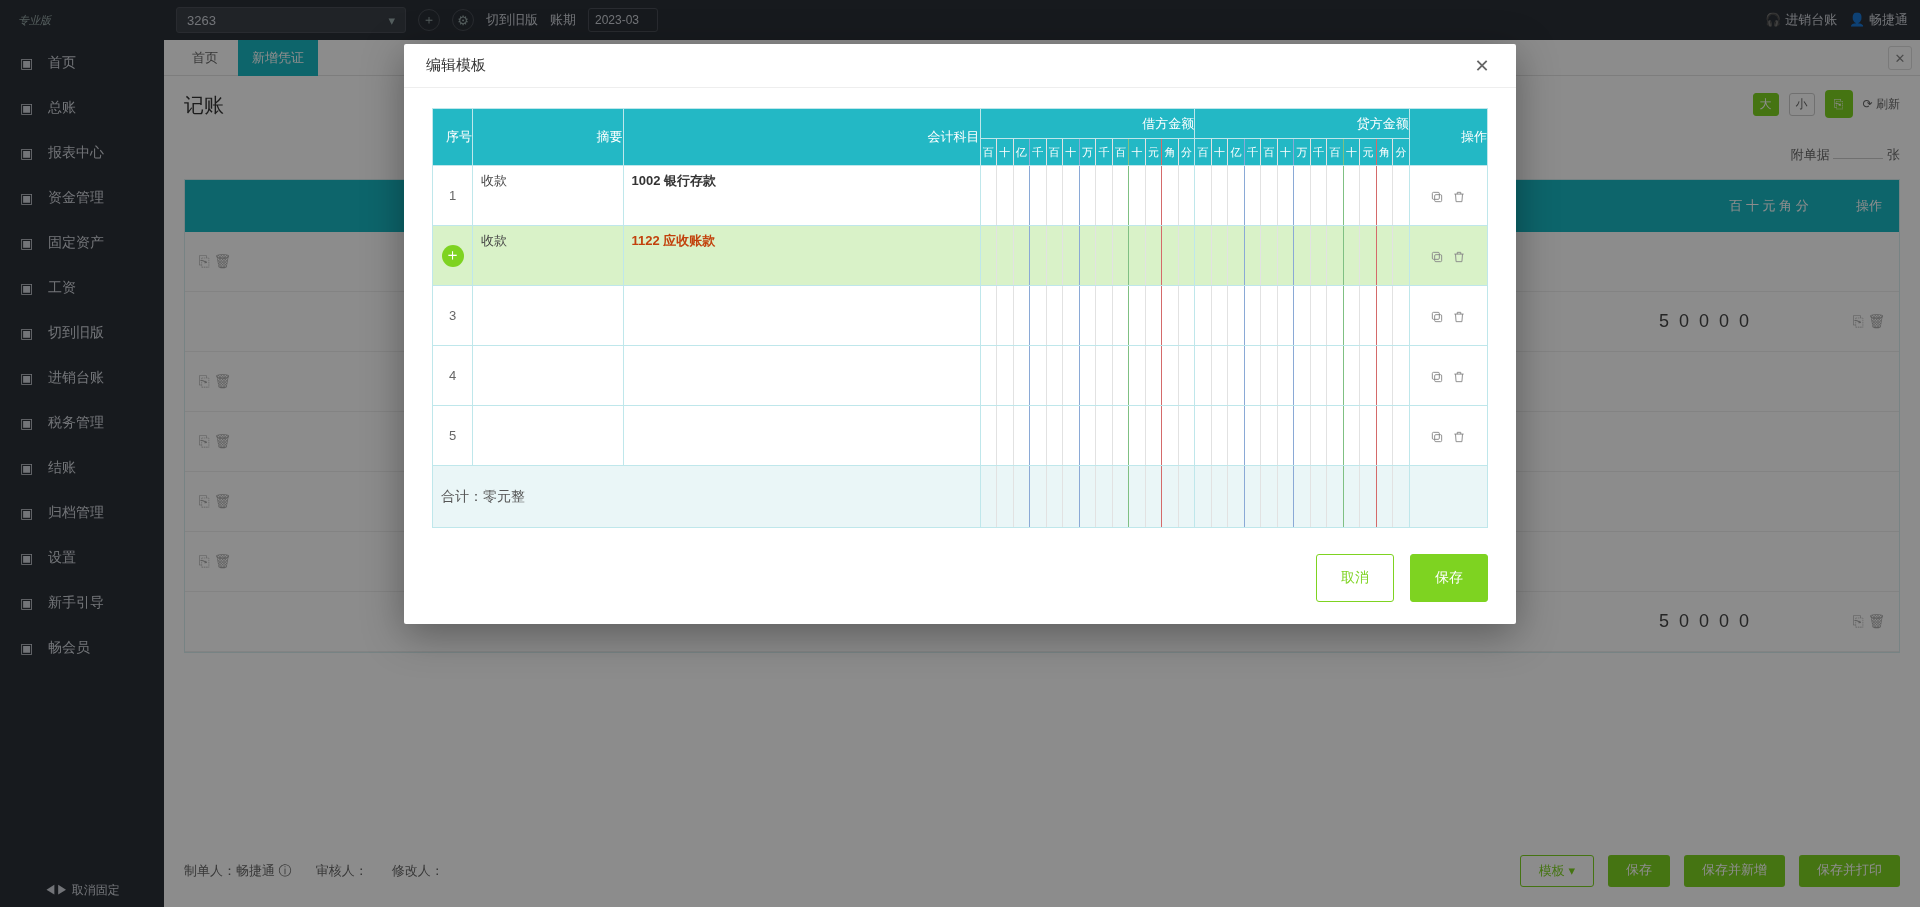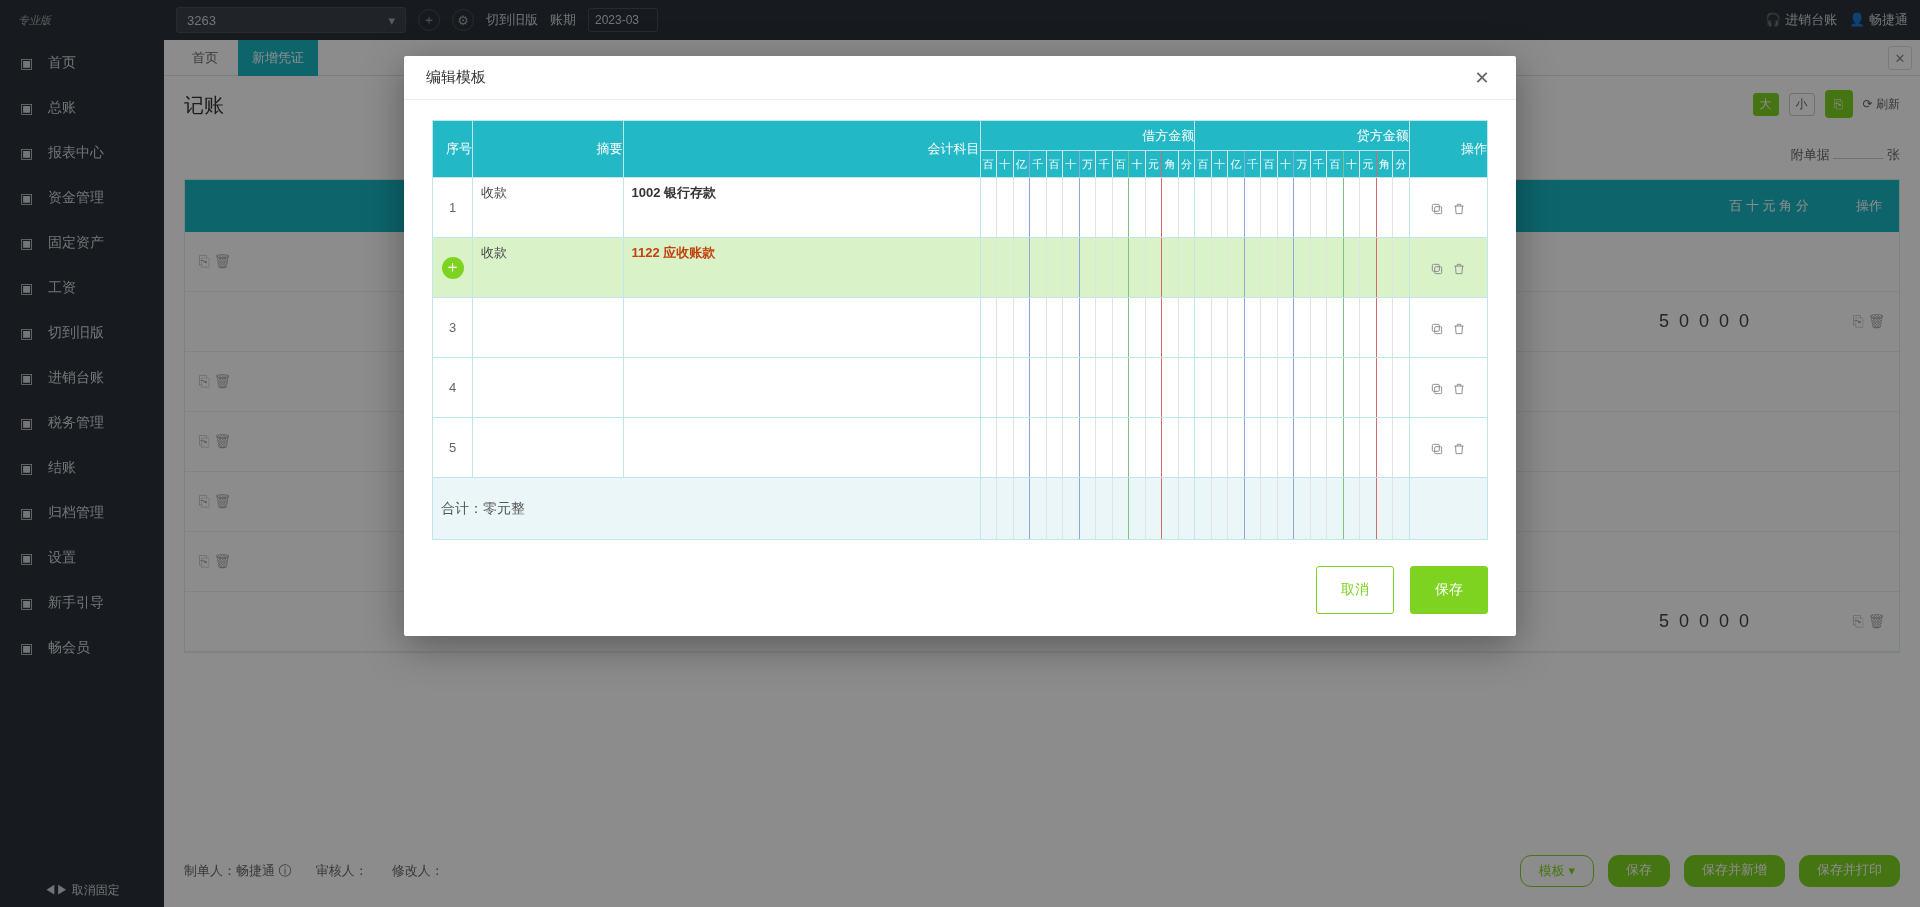--- a/index.html
+++ b/index.html
@@ -36,28 +36,28 @@
 .content .toolbar-right .tag { border:1px solid #ccc; border-radius:3px; padding:2px 6px; }
 .content .toolbar-right .tag.green { background:#7ed321; color:#fff; border-color:#7ed321; }
 .content .toolbar-right .sq { width:28px; height:28px; border-radius:4px; background:#7ed321; color:#fff; display:flex; align-items:center; justify-content:center; }
 
 .bg-table { margin-top:60px; border:1px solid #d9eef0; }
 .bg-table .hdr { background:#18b7c2; height:52px; display:flex; align-items:center; color:#fff; font-size:13px; }
 .bg-table .hdr .c1{width:40px;text-align:center;} .bg-table .hdr .c2{flex:1;} .bg-table .hdr .c3{width:60px;text-align:center;}
 .bg-table .row { height:60px; border-bottom:1px solid #eee; display:flex; align-items:center; font-size:14px; color:#555; }
 .bg-table .row .amount { margin-left:auto; margin-right:80px; letter-spacing:10px; font-size:18px; color:#444; }
 .bg-footer { position:absolute; left:20px; right:20px; bottom:20px; display:flex; align-items:center; gap:24px; font-size:13px; color:#666; }
-.bg-footer .btn { padding:6px 18px; border-radius:11px; font-size:13px; }
+.bg-footer .btn { padding:6px 18px; border-radius:3px; font-size:13px; }
 .bg-footer .btn.green { background:#7ed321; color:#fff; }
 .bg-footer .btn.outline { border:1px solid #7ed321; color:#7ed321; }
 .bg-footer .right-btns { margin-left:auto; display:flex; gap:14px; }
 
 
 .overlay { position:absolute; inset:0; background:rgba(0,0,0,0); display:flex; align-items:flex-start; justify-content:center; }
-.modal { margin-top:56px; width:1112px; background:#fff; border-radius:2px; box-shadow:0 10px 40px rgba(0,0,0,0.35); }
+.modal { margin-top:44px; width:1112px; background:#fff; border-radius:2px; box-shadow:0 10px 40px rgba(0,0,0,0.35); }
 
 .modal-head { height:44px; display:flex; align-items:center; padding:0 22px; border-bottom:1px solid #eee; }
 .modal-head .title { font-size:15px; color:#333; font-weight:500; }
 .modal-head .close { margin-left:auto; width:24px; height:24px; display:flex; align-items:center; justify-content:center; color:#666; cursor:pointer; font-size:18px; }
 
 .modal-body { padding:20px 28px 10px; }
 .meta-row { display:flex; gap:60px; margin-bottom:22px; font-size:13px; color:#555; }
 .meta-row .field { display:flex; align-items:center; gap:14px; }
 .meta-row .field input { border:none; border-bottom:1px solid #ccc; padding:4px 2px; width:170px; font-size:13px; color:#333; outline:none; }
 

